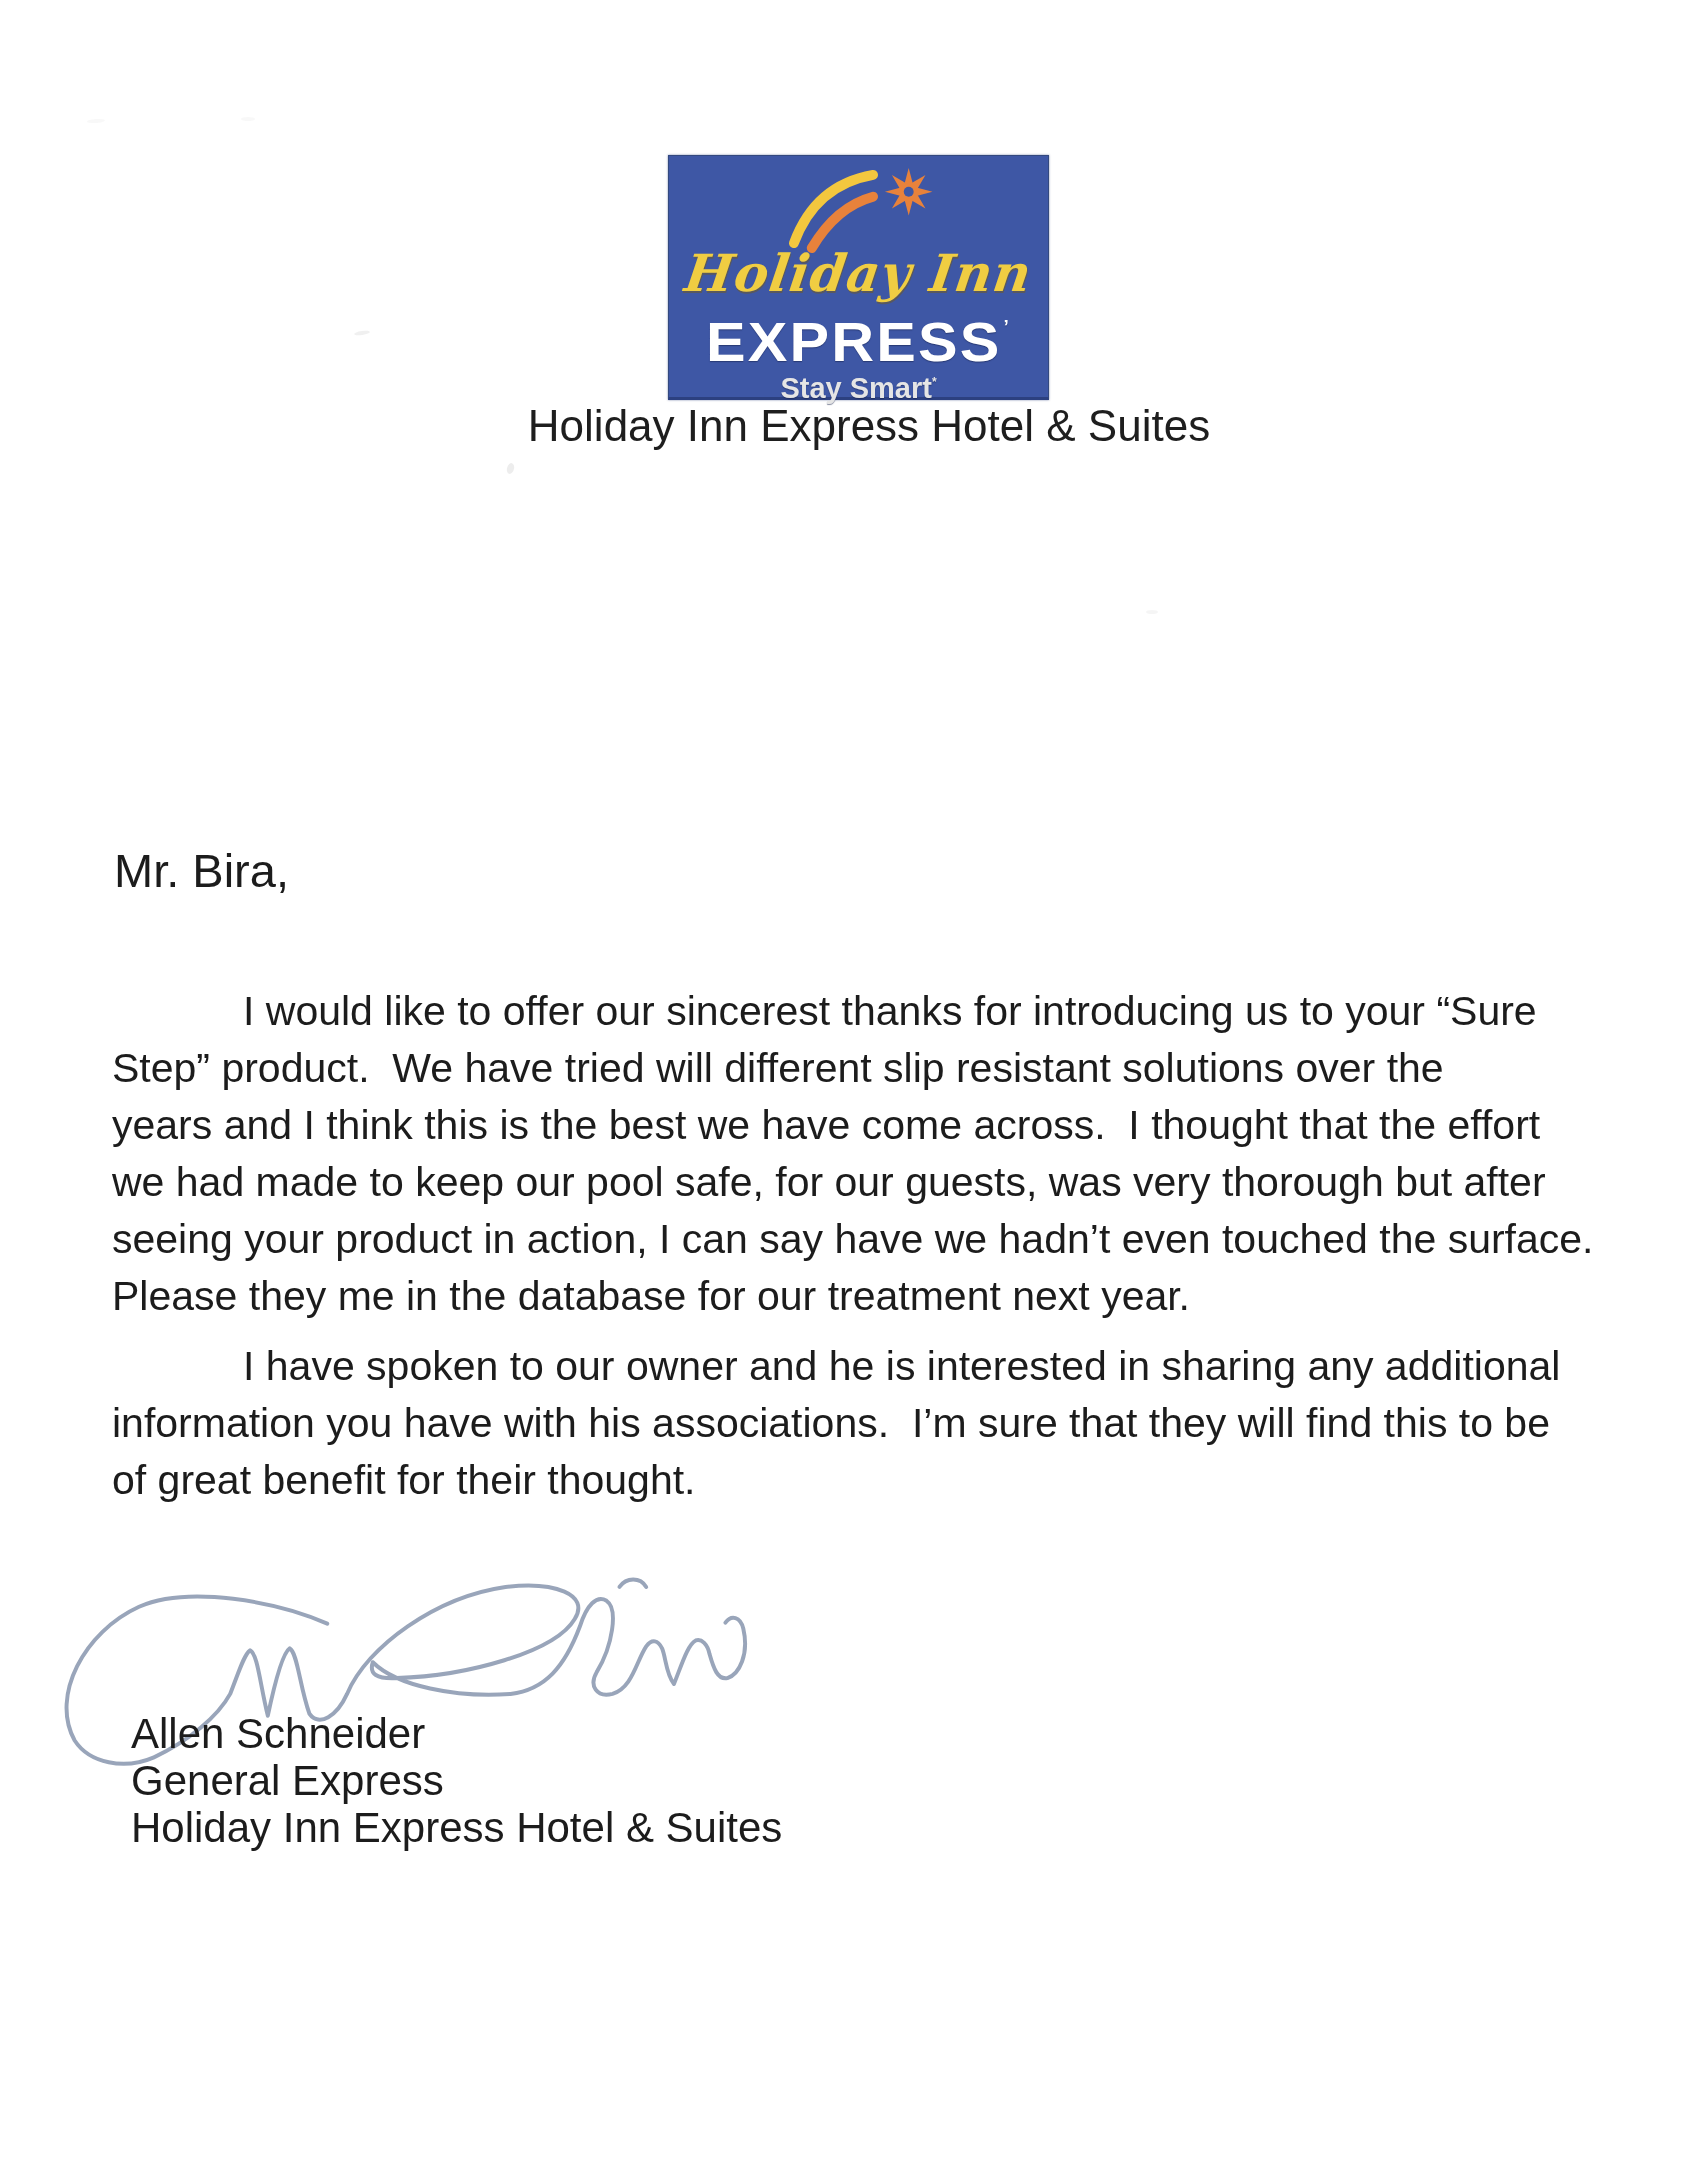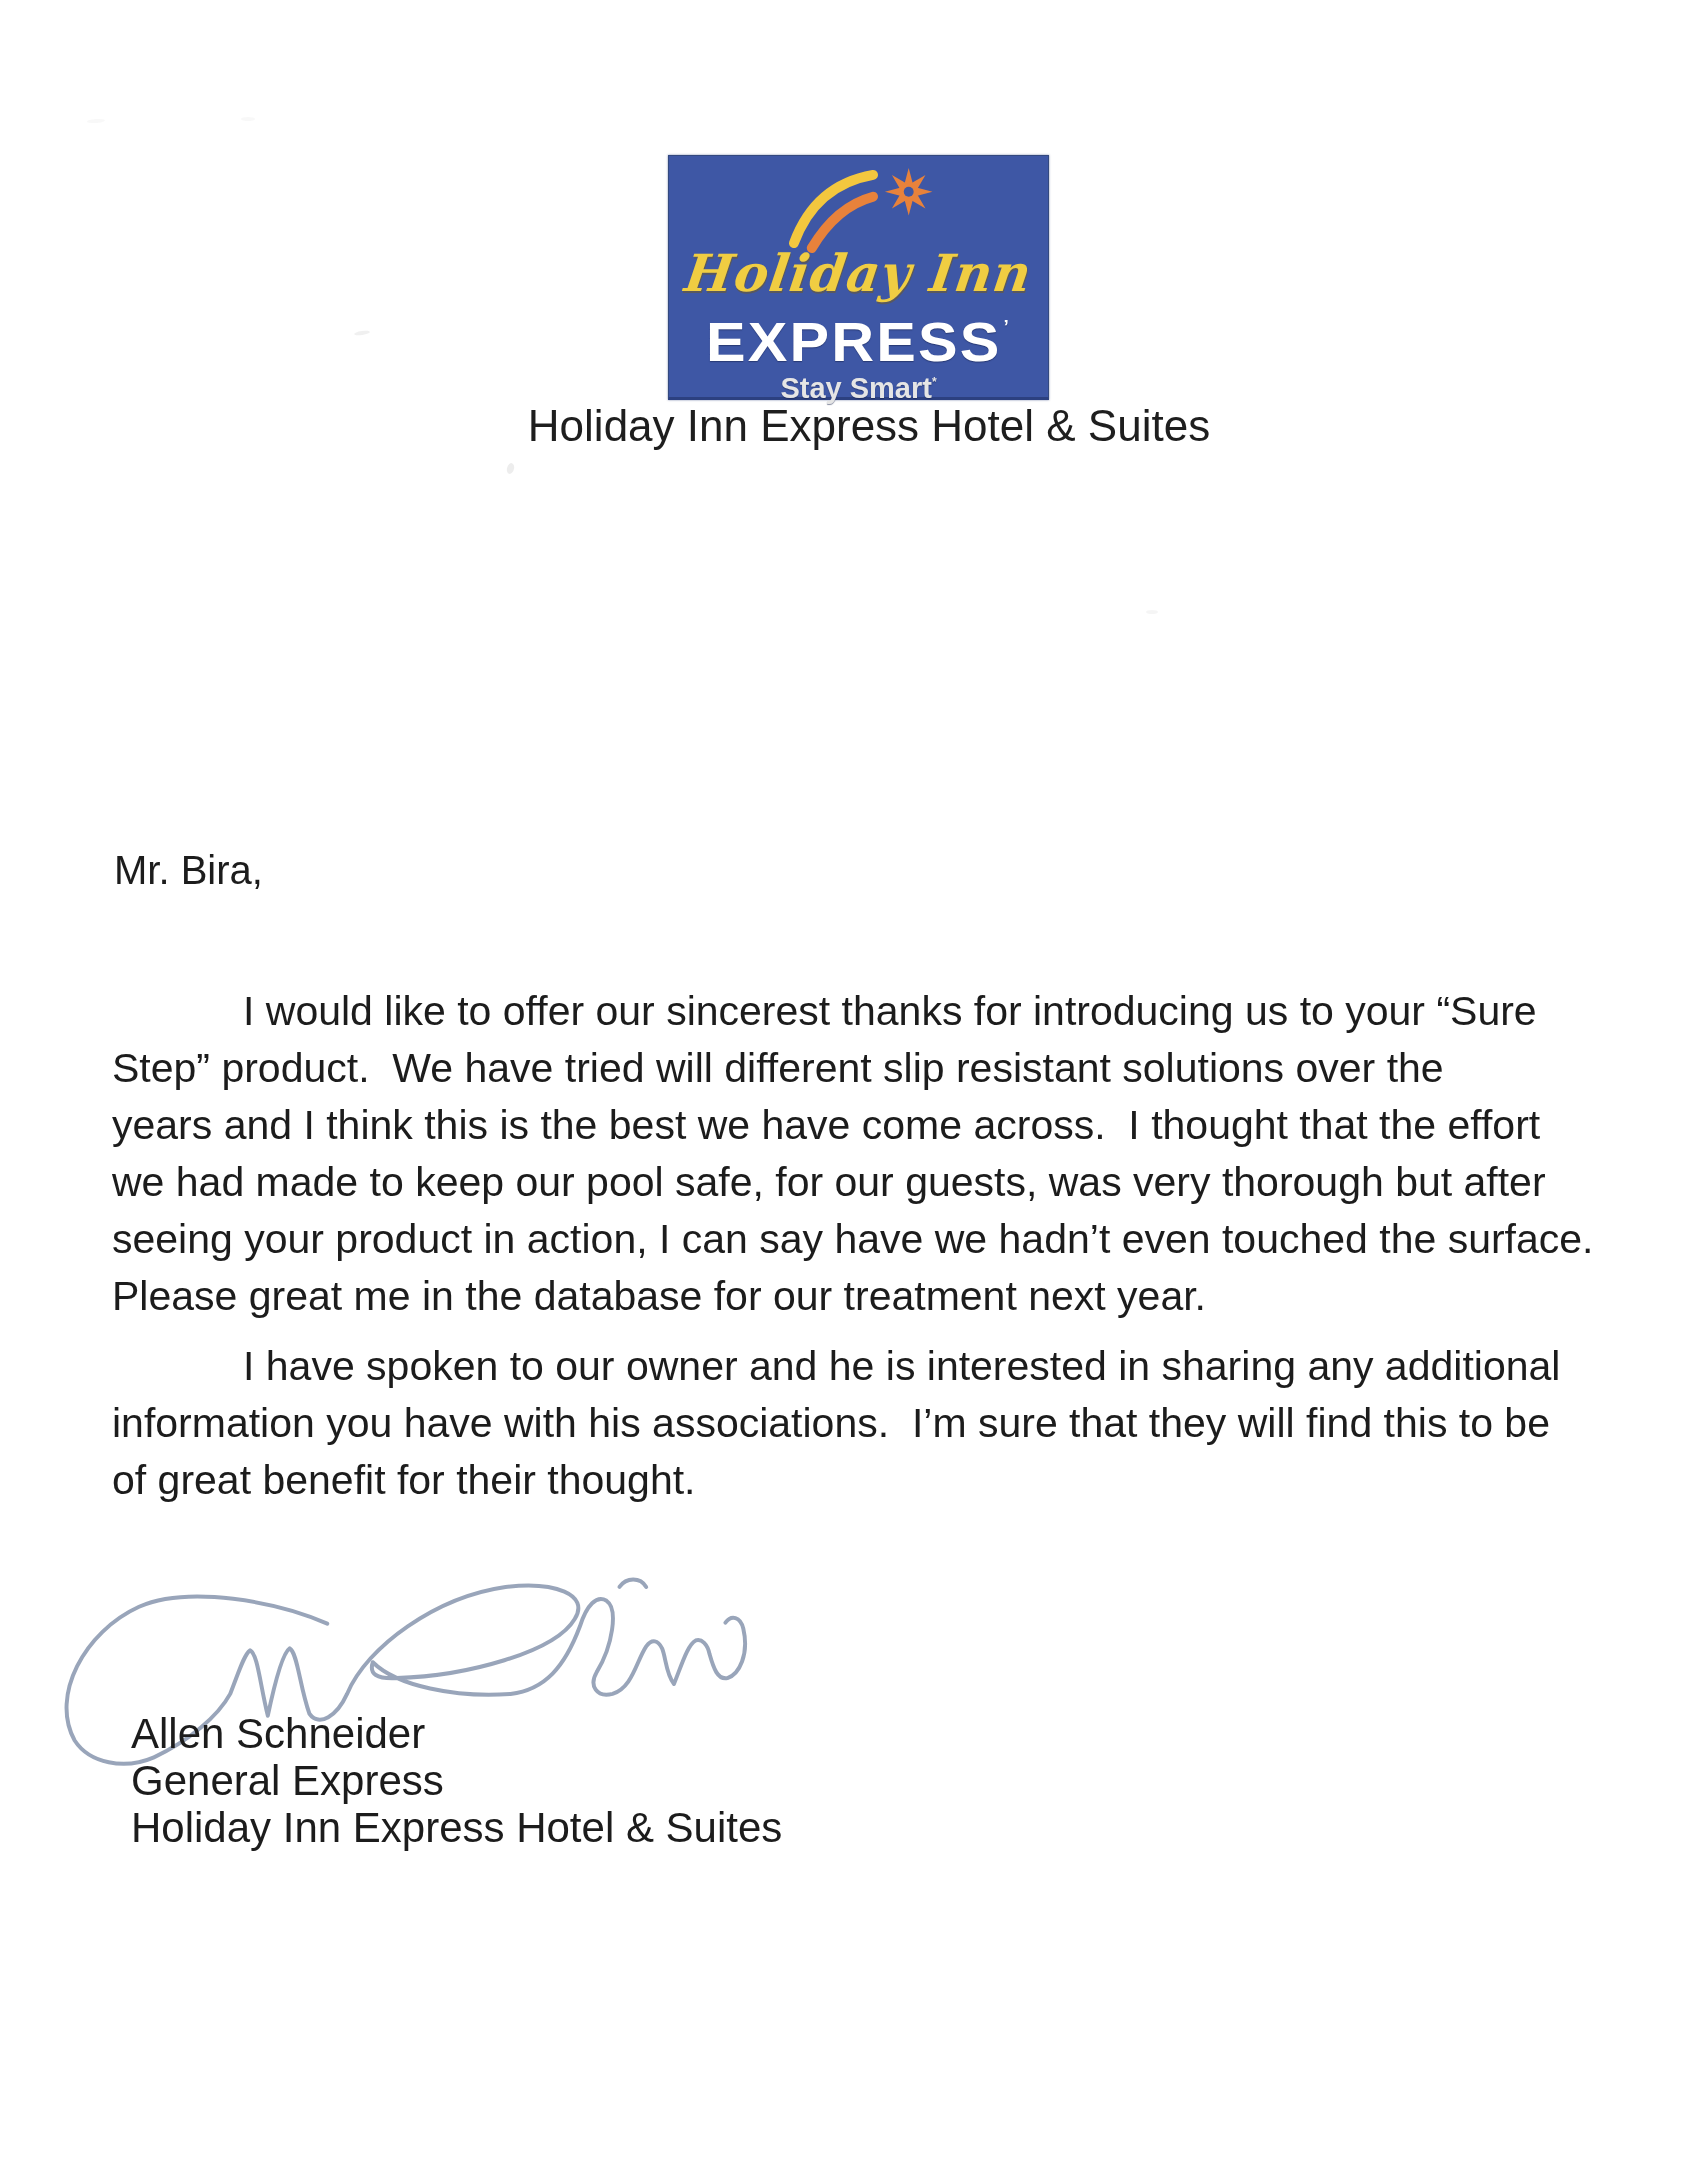--- a/index.html
+++ b/index.html
@@ -36,21 +36,21 @@
     text-shadow:0 1px 1px rgba(20,30,70,.5);
   }
   .logo-tagline sup { font-size:12px; vertical-align:12px; }
   
   .logo-caption {
     position:absolute; left:374px; top:401px; width:990px; text-align:center;
     font-size:44px; color:#1e1e1e; white-space:pre;
   }
   
   .line { white-space:pre; font-size:41px; line-height:57px; color:#1c1c1c; }
-  .salutation { position:absolute; left:114px; top:842px; font-size:40px; }
+  .salutation { position:absolute; left:114px; top:842px; font-size:47px; }
   .para1 { position:absolute; left:112px; top:983px; }
   .para2 { position:absolute; left:112px; top:1338px; }
   .indent { padding-left:131px; }
   .closing { position:absolute; left:117px; top:1562px; font-size:43px; }
   .sig-block { position:absolute; left:131px; top:1710px; }
   .sig-block .line { font-size:42px; line-height:47px; }
   
   .signature-svg {
     position:absolute; left:40px; top:1567px; width:733px; height:238px;
     pointer-events:none; opacity:.85;
@@ -86,21 +86,21 @@
   <div class="logo-caption">Holiday Inn Express Hotel &amp; Suites</div>
 
   <div class="salutation line">Mr. Bira,</div>
 
   <div class="para1">
     <div class="line indent">I would like to offer our sincerest thanks for introducing us to your “Sure</div>
     <div class="line">Step” product.  We have tried will different slip resistant solutions over the</div>
     <div class="line">years and I think this is the best we have come across.  I thought that the effort</div>
     <div class="line">we had made to keep our pool safe, for our guests, was very thorough but after</div>
     <div class="line">seeing your product in action, I can say have we hadn’t even touched the surface.</div>
-    <div class="line">Please great me in the database for our treatment next year.</div>
+    <div class="line">Please they me in the database for our treatment next year.</div>
   </div>
 
   <div class="para2">
     <div class="line indent">I have spoken to our owner and he is interested in sharing any additional</div>
     <div class="line">information you have with his associations.  I’m sure that they will find this to be</div>
     <div class="line">of great benefit for their thought.</div>
   </div>
 
 
   <svg class="signature-svg" viewBox="0 0 740 240" xmlns="http://www.w3.org/2000/svg">

